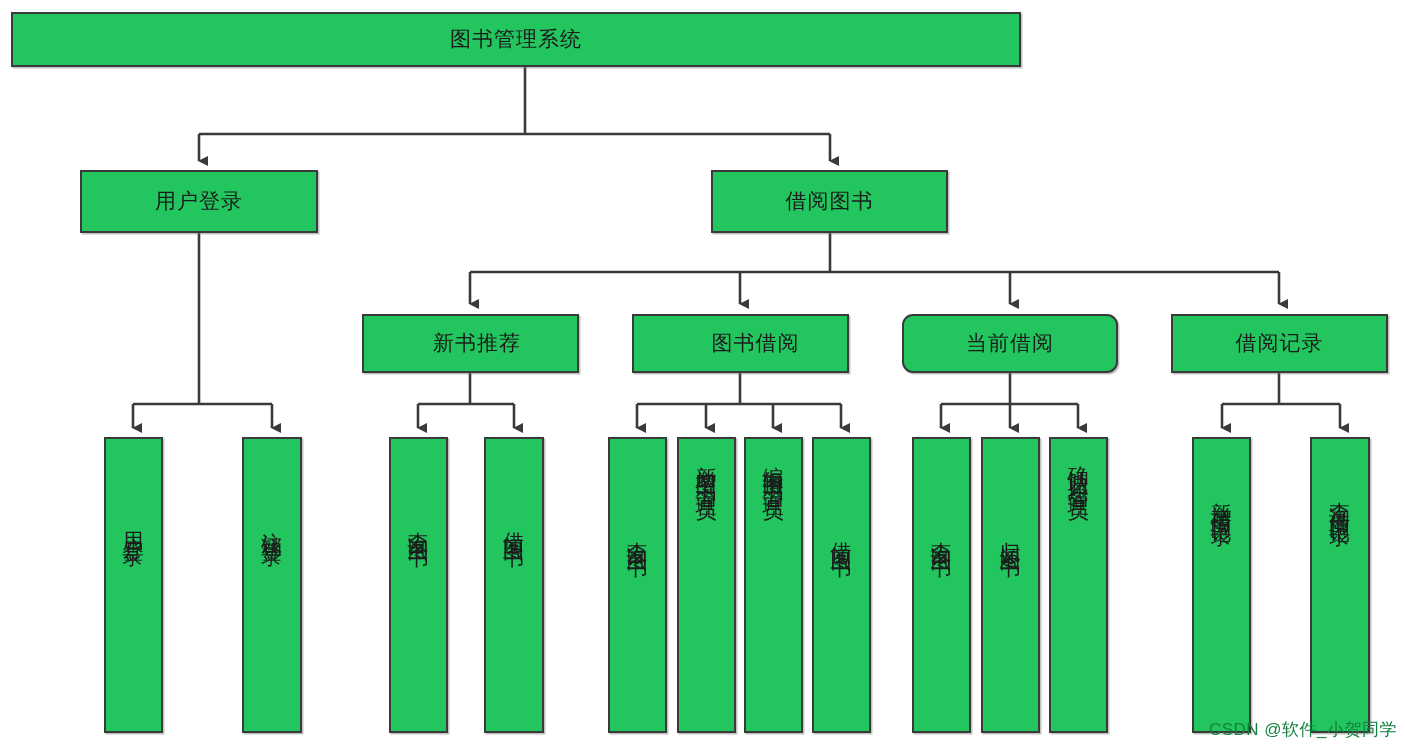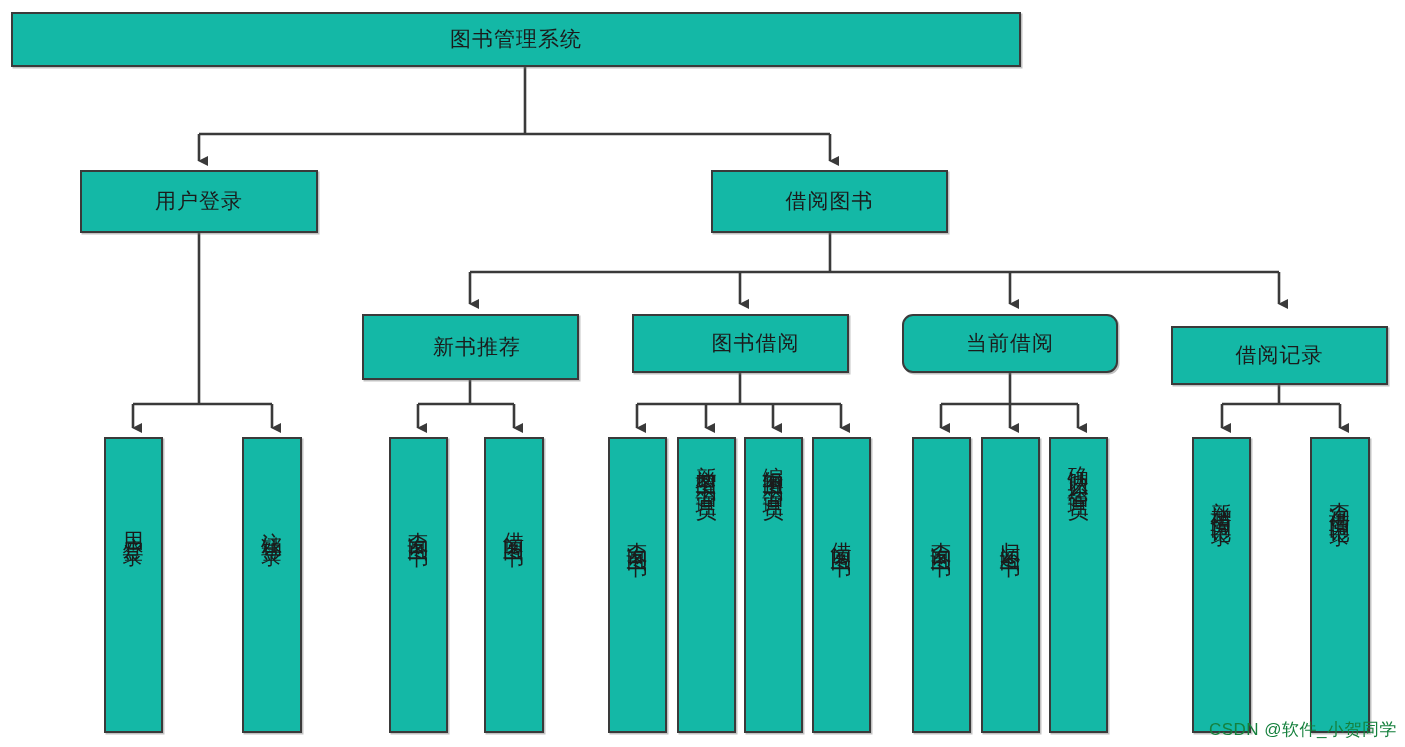--- a/index.html
+++ b/index.html
@@ -17,21 +17,21 @@
   svg#edges{
     position:absolute;
     left:0; top:0;
     width:1405px; height:747px;
     pointer-events:none;
   }
   .node{
     position:absolute;
     box-sizing:border-box;
     border:2.5px solid #3a3a3a;
-    background:#14b8a6;
+    background:#22c55e;
     display:flex;
     align-items:center;
     justify-content:center;
     box-shadow:1.5px 1.5px 0 rgba(120,120,120,0.45);
   }
   .node .lbl{
     font-size:21px;
     line-height:1.25;
     letter-spacing:1px;
     color:#1b1b1b;
@@ -125,33 +125,33 @@
   </div>
 
   <div class="node" style="left:80px; top:170px; width:238px; height:63px;">
     <span class="lbl">用户登录</span>
   </div>
 
   <div class="node" style="left:711px; top:170px; width:237px; height:63px;">
     <span class="lbl">借阅图书</span>
   </div>
 
-  <div class="node" style="left:362px; top:314px; width:217px; height:66px;padding-left:13px;">
+  <div class="node" style="left:362px; top:314px; width:217px; height:59px;padding-left:13px;">
     <span class="lbl">新书推荐</span>
   </div>
 
   <div class="node" style="left:632px; top:314px; width:217px; height:59px;padding-left:30px;">
     <span class="lbl">图书借阅</span>
   </div>
 
   <div class="node" style="left:902px; top:314px; width:216px; height:59px;border-radius:11px;">
     <span class="lbl">当前借阅</span>
   </div>
 
-  <div class="node" style="left:1171px; top:314px; width:217px; height:59px;margin-top:12px;">
+  <div class="node" style="left:1171px; top:314px; width:217px; height:59px;">
     <span class="lbl">借阅记录</span>
   </div>
 
   <div class="node vert mid" style="left:104px; top:437px; width:59px; height:296px;">
     <span class="lbl">用户登录</span>
   </div>
 
   <div class="node vert mid" style="left:242px; top:437px; width:60px; height:296px;">
     <span class="lbl">注销登录</span>
   </div>

